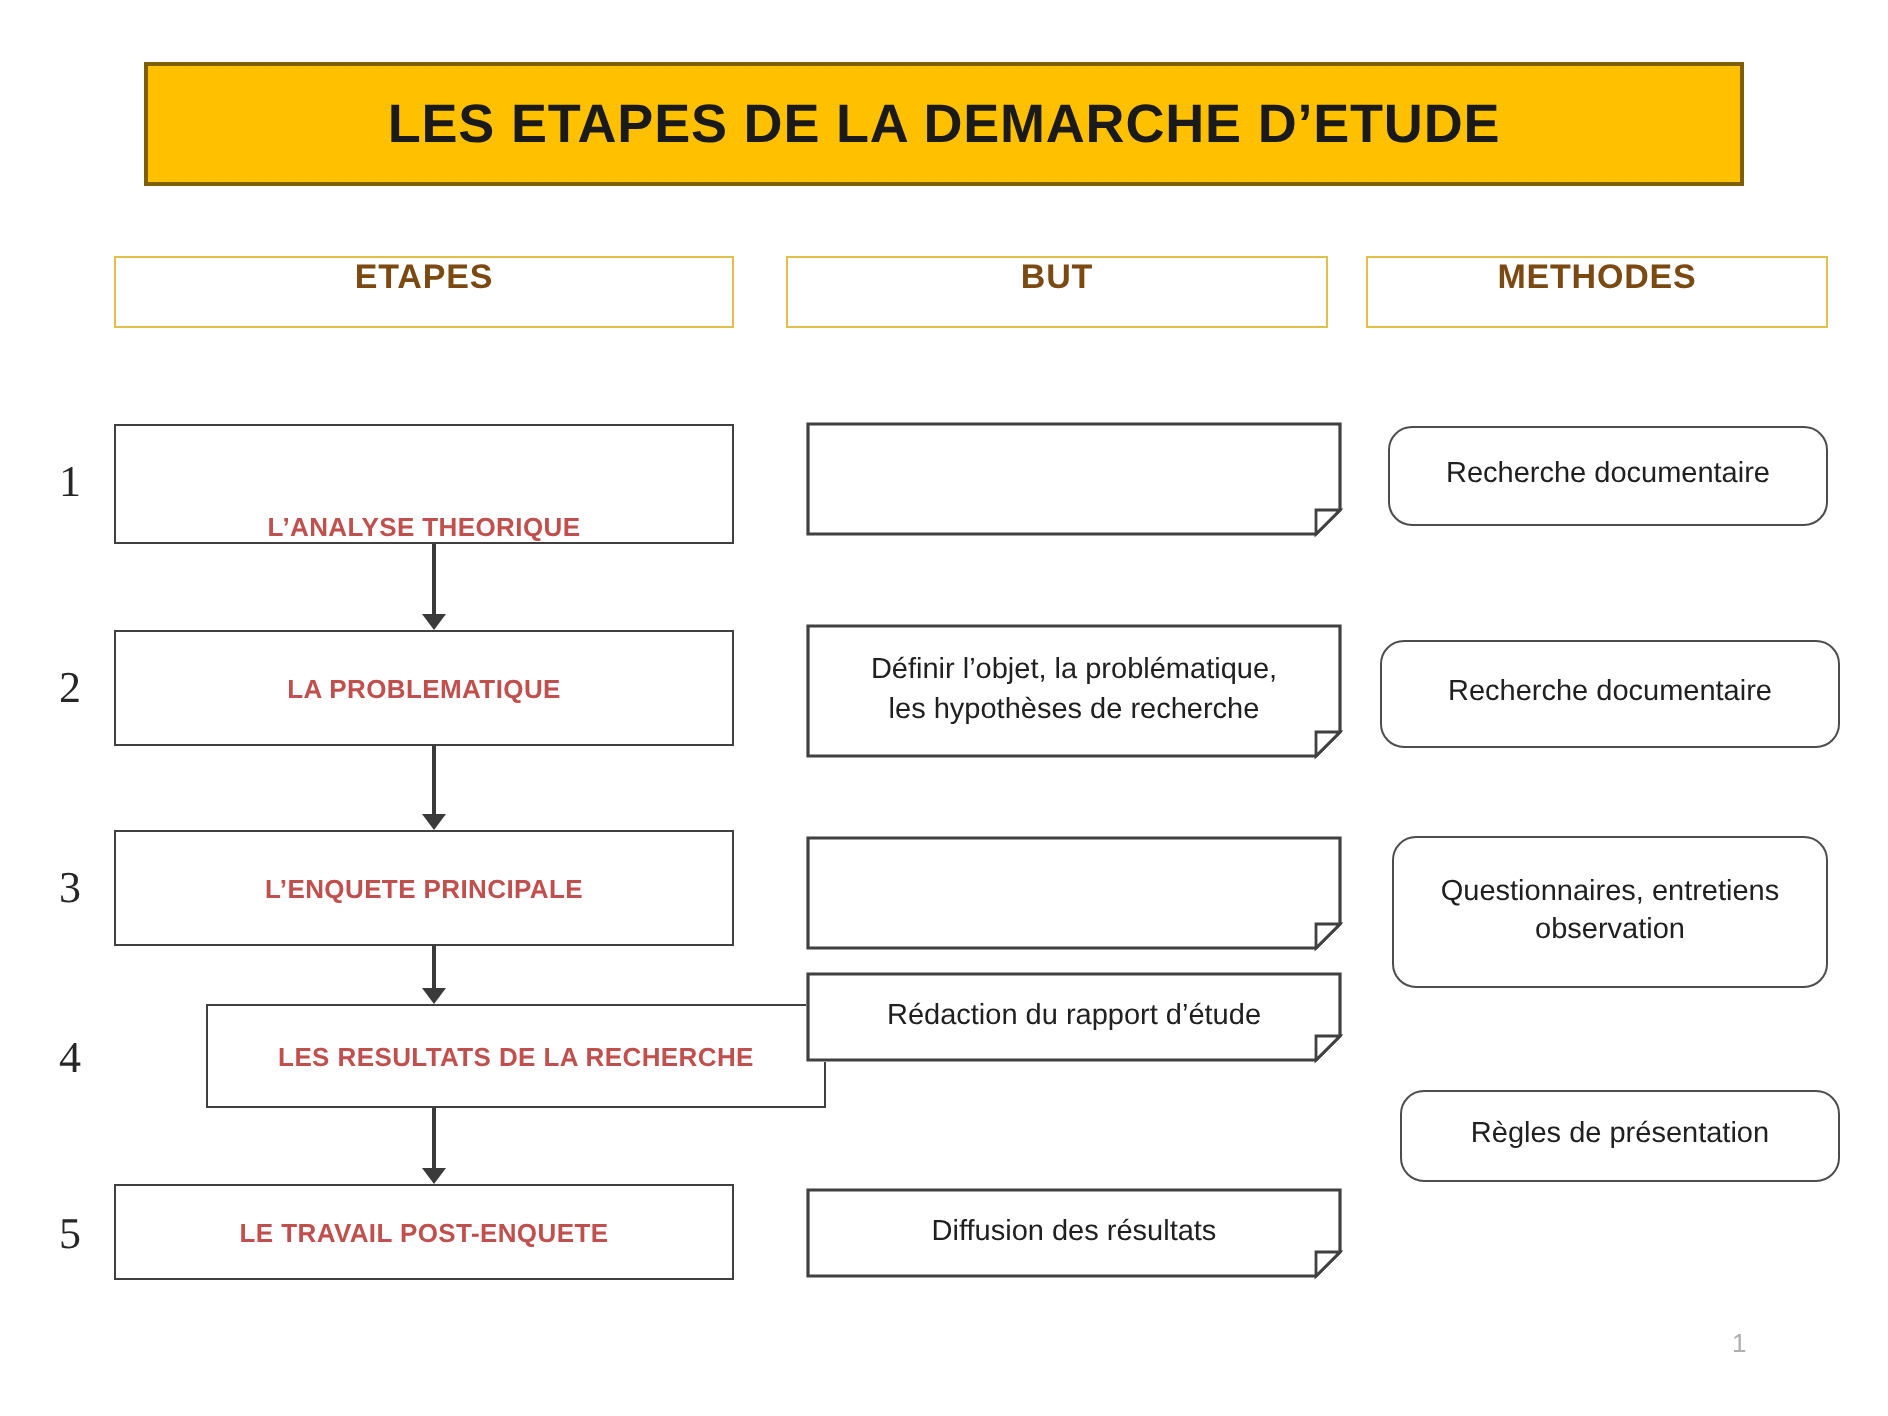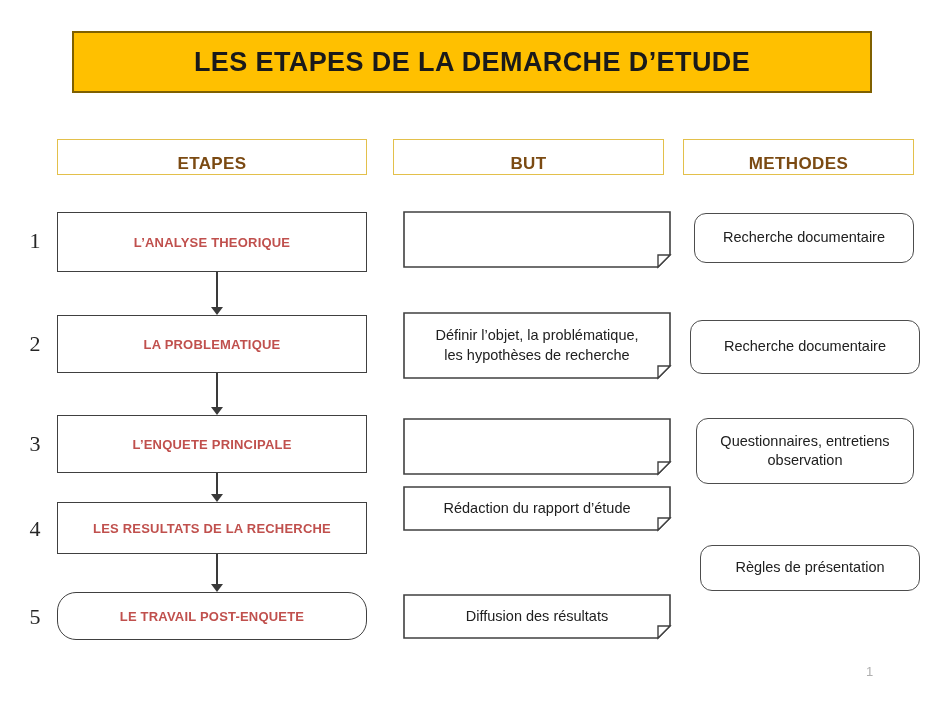--- a/index.html
+++ b/index.html
@@ -39,23 +39,22 @@
   }
 
   
   .col-header {
     position: absolute;
     height: 36px;
     background: #ffffff;
     border: 1px solid #E3C04B;
     box-sizing: border-box;
     display: flex;
-    align-items: flex-end;
-    justify-content: center;
-    margin-top: 11px;
+    align-items: flex-start;
+    justify-content: center;
   }
   .col-header span {
     font-size: 17px;
     font-weight: bold;
     color: #7B4A12;
     letter-spacing: 0.4px;
     white-space: nowrap;
   }
   #header-etapes  { left: 57px;  top: 128px; width: 310px; }
   #header-but     { left: 393px; top: 128px; width: 271px; }
@@ -184,21 +183,21 @@
 </div>
 <div class="col-header" id="header-but">
   <span>BUT</span>
 </div>
 <div class="col-header" id="header-methodes">
   <span>METHODES</span>
 </div>
 
 <div id="diagram-body">
     <div class="step-number" style="left: 22px; top: 228px;">1</div>
-    <div class="etape-box" style="top: 212px; height: 60px;">
+    <div class="etape-box" style="top: 212px; height: 60px; align-items: flex-end;">
       <span>L’ANALYSE THEORIQUE</span>
     </div>
     <div class="arrow" style="top: 272px; height: 43px;">
       <div class="shaft" style="height: 35px;"></div>
       <div class="head" style="top: 35px;"></div>
     </div>
     <div class="but-box" style="top: 211px; height: 57px;">
       <svg class="fold-svg" viewBox="0 0 268 57" preserveAspectRatio="none">
         <path d="M1,1 L267,1 L267,44 L255,56 L1,56 Z" fill="#ffffff" stroke="#404040" stroke-width="1.6"></path>
         <path d="M255,56 L255,44 L267,44 Z" fill="#ffffff" stroke="#404040" stroke-width="1.4"></path>
@@ -232,43 +231,43 @@
     <div class="arrow" style="top: 473px; height: 29px;">
       <div class="shaft" style="height: 21px;"></div>
       <div class="head" style="top: 21px;"></div>
     </div>
     <div class="but-box" style="top: 418px; height: 57px;">
       <svg class="fold-svg" viewBox="0 0 268 57" preserveAspectRatio="none">
         <path d="M1,1 L267,1 L267,44 L255,56 L1,56 Z" fill="#ffffff" stroke="#404040" stroke-width="1.6"></path>
         <path d="M255,56 L255,44 L267,44 Z" fill="#ffffff" stroke="#404040" stroke-width="1.4"></path>
       </svg>
     </div>
-    <div class="methode-box" style="left: 696px; width: 218px; top: 418px; height: 66px; align-items: center;">
+    <div class="methode-box" style="left: 696px; width: 218px; top: 418px; height: 76px; align-items: center;">
       <span>Questionnaires, entretiens<br>observation</span>
     </div>
     <div class="step-number" style="left: 22px; top: 516px;">4</div>
-    <div class="etape-box" style="top: 502px; height: 52px;">
+    <div class="etape-box" style="top: 502px; height: 52px; margin-left: 46px;">
       <span>LES RESULTATS DE LA RECHERCHE</span>
     </div>
     <div class="arrow" style="top: 554px; height: 38px;">
       <div class="shaft" style="height: 30px;"></div>
       <div class="head" style="top: 30px;"></div>
     </div>
     <div class="but-box" style="top: 486px; height: 45px;">
       <svg class="fold-svg" viewBox="0 0 268 45" preserveAspectRatio="none">
         <path d="M1,1 L267,1 L267,32 L255,44 L1,44 Z" fill="#ffffff" stroke="#404040" stroke-width="1.6"></path>
         <path d="M255,44 L255,32 L267,32 Z" fill="#ffffff" stroke="#404040" stroke-width="1.4"></path>
       </svg>
       <div class="but-text">Rédaction du rapport d’étude</div>
     </div>
     <div class="methode-box" style="left: 700px; width: 220px; top: 505px; height: 46px; margin-top: 40px;">
       <span>Règles de présentation</span>
     </div>
     <div class="step-number" style="left: 22px; top: 604px;">5</div>
-    <div class="etape-box" style="top: 592px; height: 48px; border-radius: 19px;">
+    <div class="etape-box" style="top: 592px; height: 48px;">
       <span>LE TRAVAIL POST-ENQUETE</span>
     </div>
     <div class="but-box" style="top: 594px; height: 45px;">
       <svg class="fold-svg" viewBox="0 0 268 45" preserveAspectRatio="none">
         <path d="M1,1 L267,1 L267,32 L255,44 L1,44 Z" fill="#ffffff" stroke="#404040" stroke-width="1.6"></path>
         <path d="M255,44 L255,32 L267,32 Z" fill="#ffffff" stroke="#404040" stroke-width="1.4"></path>
       </svg>
       <div class="but-text">Diffusion des résultats</div>
     </div>
   </div>

